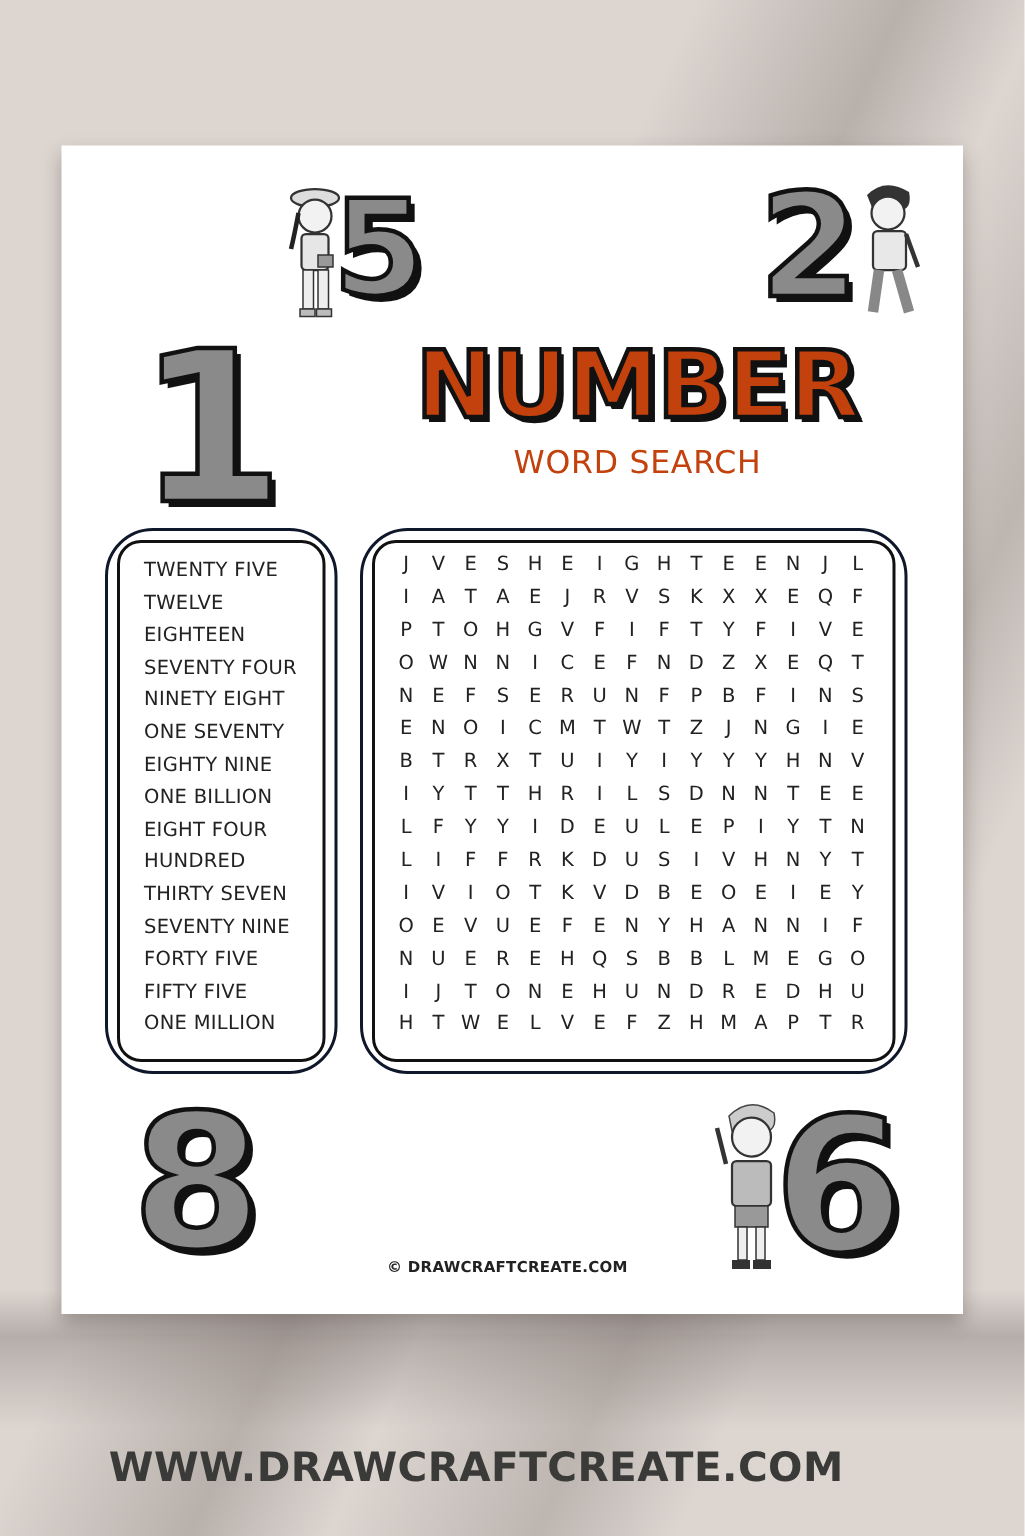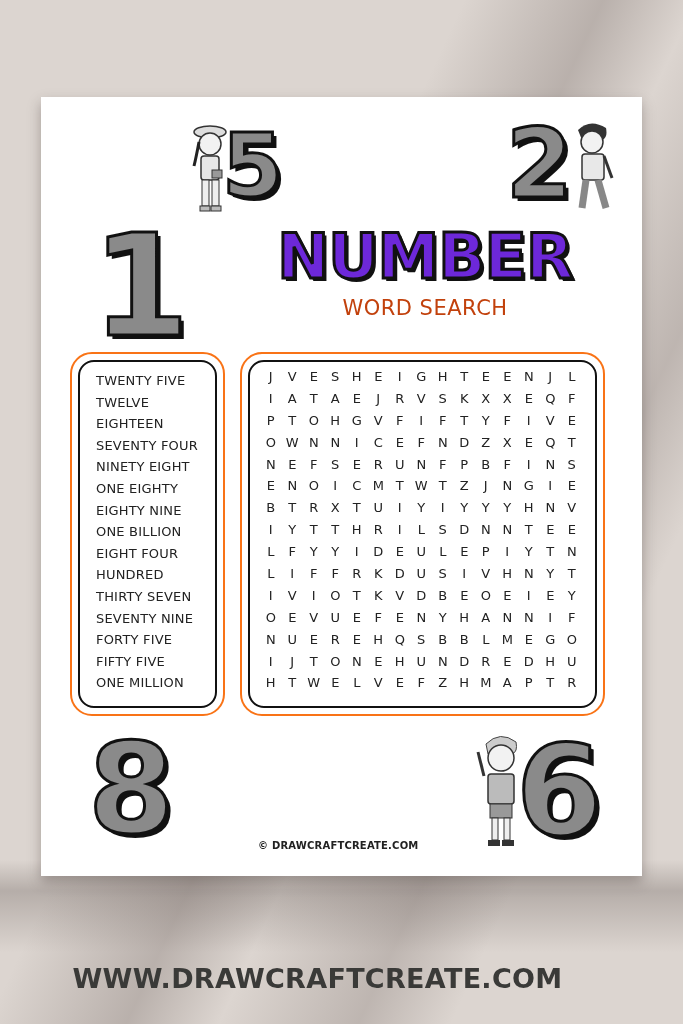--- a/index.html
+++ b/index.html
@@ -7,25 +7,25 @@
     background:#dcd5d0;font-family:"DejaVu Sans",sans-serif;}
   .bg-shade{position:absolute;inset:0;
     background:
       linear-gradient(115deg, rgba(0,0,0,0) 40%, rgba(120,108,104,0.35) 52%, rgba(0,0,0,0) 60%, rgba(120,108,104,0.30) 72%, rgba(0,0,0,0) 80%),
       linear-gradient(180deg, rgba(0,0,0,0) 84%, rgba(110,100,96,0.35) 87%, rgba(0,0,0,0) 93%);
     }
   .paper{position:absolute;left:41px;top:97px;width:601px;height:779px;background:#fff;
     box-shadow:0 6px 12px rgba(60,50,46,0.35);}
   .title{position:absolute;left:270px;top:222px;width:310px;text-align:center;
     font-family:"DejaVu Sans",sans-serif;font-weight:bold;font-size:62px;letter-spacing:-1px;
-    color:#6d28d9;-webkit-text-stroke:3px #111;
+    color:#c2410c;-webkit-text-stroke:3px #111;
     text-shadow:3px 3px 0 #111;line-height:70px;}
   .subtitle{position:absolute;left:270px;top:296px;width:310px;text-align:center;
     font-size:21px;color:#c2410c;letter-spacing:0.5px;}
-  .box{position:absolute;border:2px solid #f97316;border-radius:22px;}
+  .box{position:absolute;border:2px solid #0f172a;border-radius:32px;}
   .box .inner{position:absolute;inset:6px;border:2px solid #111;border-radius:16px;}
   .wordlist{left:70px;top:352px;width:151px;height:360px;}
   .wordlist ul{list-style:none;margin:0;padding:0;position:absolute;left:24px;top:16px;}
   .wordlist li{font-size:13px;line-height:21.6px;color:#222;white-space:nowrap;letter-spacing:0.2px;}
   .gridbox{left:240px;top:352px;width:361px;height:360px;}
   .grid{position:absolute;left:18px;top:12px;display:grid;
     grid-template-columns:repeat(15,21.5px);grid-auto-rows:21.9px;}
   .grid span{text-align:center;font-size:13px;color:#222;line-height:21.9px;}
   .num{position:absolute;font-family:"DejaVu Sans",sans-serif;font-weight:bold;color:#8a8a8a;
     -webkit-text-stroke:3px #111;text-shadow:4px 4px 0 #111, -2px -2px 0 #fff;}
@@ -74,21 +74,21 @@
 <div class="subtitle">WORD SEARCH</div>
 
 <div class="box wordlist">
   <div class="inner"></div>
   <ul>
     <li>TWENTY FIVE</li>
     <li>TWELVE</li>
     <li>EIGHTEEN</li>
     <li>SEVENTY FOUR</li>
     <li>NINETY EIGHT</li>
-    <li>ONE EIGHTY</li>
+    <li>ONE SEVENTY</li>
     <li>EIGHTY NINE</li>
     <li>ONE BILLION</li>
     <li>EIGHT FOUR</li>
     <li>HUNDRED</li>
     <li>THIRTY SEVEN</li>
     <li>SEVENTY NINE</li>
     <li>FORTY FIVE</li>
     <li>FIFTY FIVE</li>
     <li>ONE MILLION</li>
   </ul>

